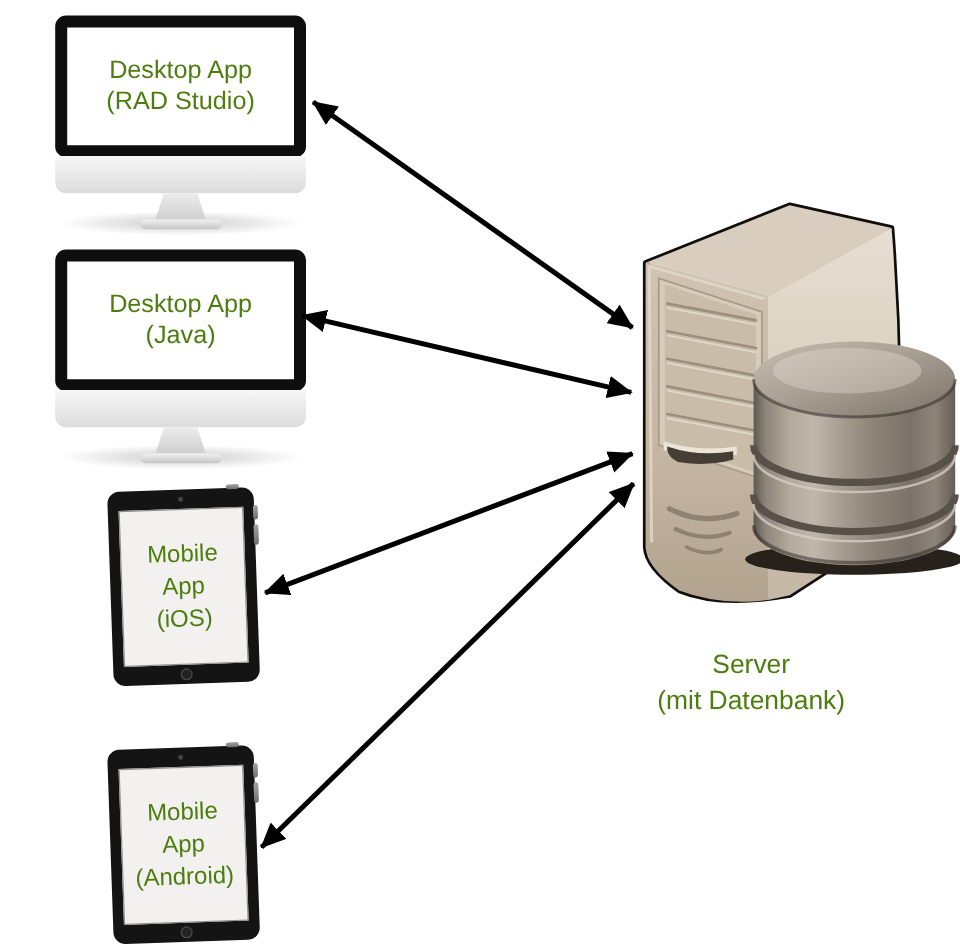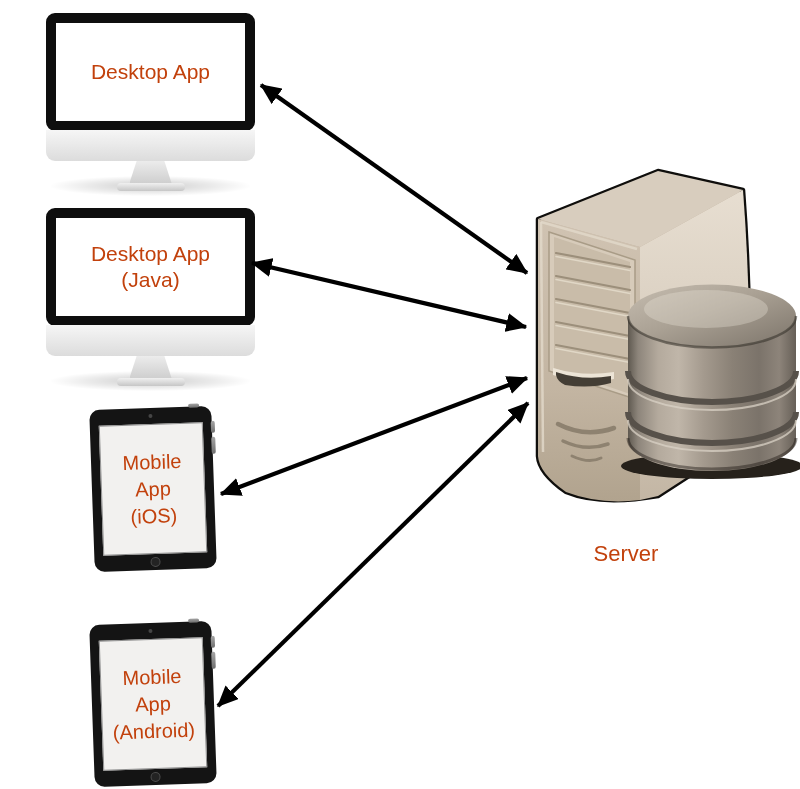--- a/index.html
+++ b/index.html
@@ -1,18 +1,18 @@
 <!DOCTYPE html>
 <html><head>
 <meta charset="utf-8">
 <style>
   html,body{margin:0;padding:0;background:#ffffff;}
   .canvas{
     position:relative;width:800px;height:789px;background:#ffffff;overflow:hidden;
-    font-family:"Liberation Sans", sans-serif;color:#c2410c;
+    font-family:"Liberation Sans", sans-serif;color:#4d7c0f;
   }
   
   .arrows{position:absolute;left:0;top:0;width:800px;height:789px;z-index:6;pointer-events:none;}
 
   
   .monitor{position:absolute;width:209px;z-index:2;}
   .monitor .shadow{
     position:absolute;left:5px;top:163px;width:199px;height:20px;
     background:radial-gradient(ellipse at center, rgba(0,0,0,0.20) 0%, rgba(0,0,0,0.08) 45%, rgba(0,0,0,0) 72%);
   }
@@ -76,20 +76,21 @@
     <line x1="261" y1="85" x2="527" y2="273" stroke-width="4.2" marker-start="url(#ah)" marker-end="url(#ah)" stroke="#000000"></line>
     <line x1="252" y1="263" x2="526" y2="327" stroke-width="4.2" marker-start="url(#ah)" marker-end="url(#ah)" stroke="#000000"></line>
     <line x1="221" y1="494" x2="527" y2="378" stroke-width="4.2" marker-start="url(#ah)" marker-end="url(#ah)" stroke="#000000"></line>
     <line x1="218" y1="706" x2="528" y2="403" stroke-width="4.2" marker-start="url(#ah)" marker-end="url(#ah)" stroke="#000000"></line>
   </svg>
 
   <div class="monitor" style="left:46px;top:13px;">
     <div class="shadow"></div>
     <div class="bezel">
       <div>Desktop App</div>
+      <div>(RAD Studio)</div>
     </div>
     <div class="chin"></div>
     <div class="neck"></div>
     <div class="base"></div>
   </div>
 
   <div class="monitor" style="left:46px;top:208px;">
     <div class="shadow"></div>
     <div class="bezel">
       <div>Desktop App</div>
@@ -208,15 +209,16 @@
       <path d="M628,438 A84,31 0 0 0 796,438" fill="none" stroke="rgba(30,25,20,0.45)" stroke-width="3"></path>
 
       <ellipse cx="712" cy="316" rx="84" ry="31.5" fill="url(#topGrad)"></ellipse>
       <path d="M628,316 A84,31.5 0 0 0 796,316" fill="none" stroke="rgba(50,45,38,0.55)" stroke-width="2.5"></path>
       <ellipse cx="706" cy="309" rx="62" ry="19" fill="rgba(236,230,220,0.33)"></ellipse>
     </g>
   </svg>
 
   <div class="server-label">
     <div>Server</div>
+    <div>(mit Datenbank)</div>
   </div>
 
 </div>
 
 </body></html>

